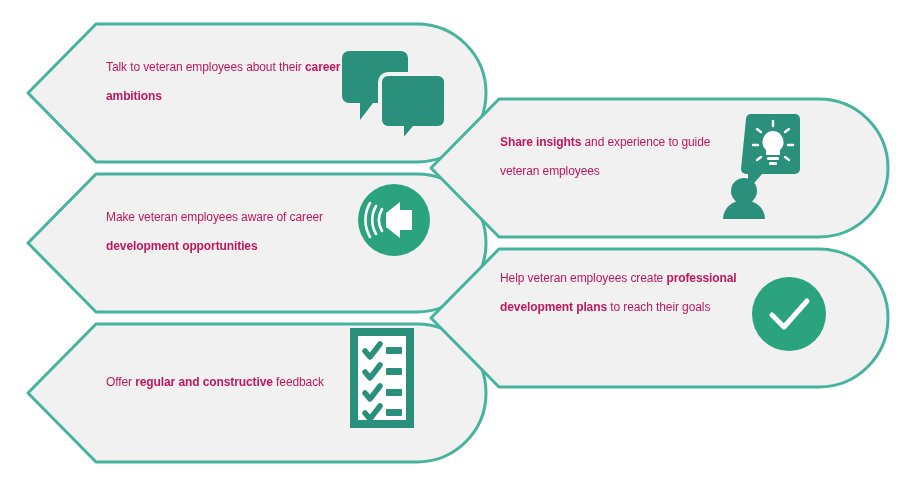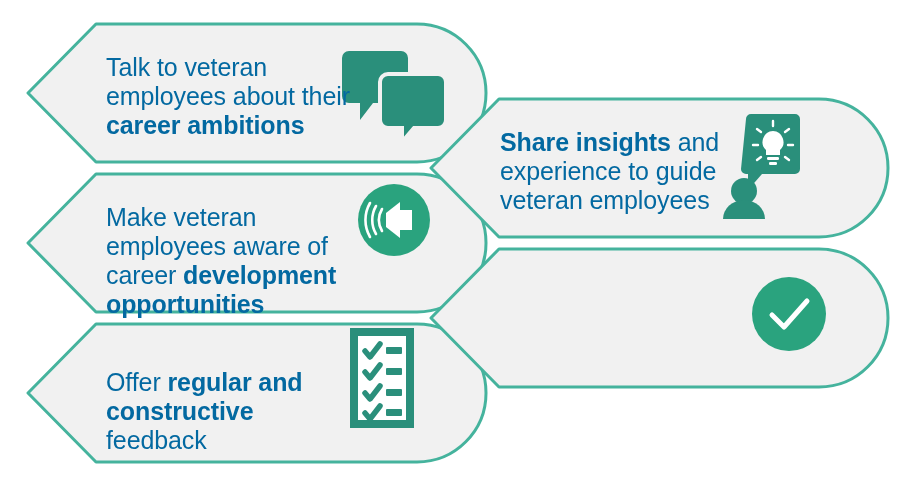--- a/index.html
+++ b/index.html
@@ -21,22 +21,22 @@
   .banner {
     position: absolute;
   }
   .banner-shape {
     position: absolute;
     left: 0;
     top: 0;
   }
   .banner-text {
     position: absolute;
-    color: #0369a1;
-    font-size: 25px;
+    color: #be185d;
+    font-size: 12px;
     line-height: 29px;
     font-weight: 400;
     letter-spacing: -0.1px;
     white-space: pre-wrap;
   }
   .banner-text b {
     font-weight: 700;
   }
   .banner-icon {
     position: absolute;
@@ -163,15 +163,16 @@
       <path d="M 71 2 L 391 2 A 69 69 0 0 1 391 140 L 71 140 L 3 71 Z" fill="#f1f1f1" stroke="#45b39d" stroke-width="3" stroke-linejoin="round"></path>
     </svg>
 
     <div class="banner-icon">
       <svg width="78" height="78" viewBox="0 0 78 78">
         <circle cx="39" cy="39" r="37" fill="#2aa37e"></circle>
         <path d="M22 40 l12 12 l23 -26" fill="none" stroke="#ffffff" stroke-width="5" stroke-linecap="round" stroke-linejoin="round"></path>
       </svg>
     </div>
 
+    <div class="banner-text">Help veteran employees create <b>professional development plans</b> to reach their goals</div>
   </div>
 
 </div>
 
 </body></html>

